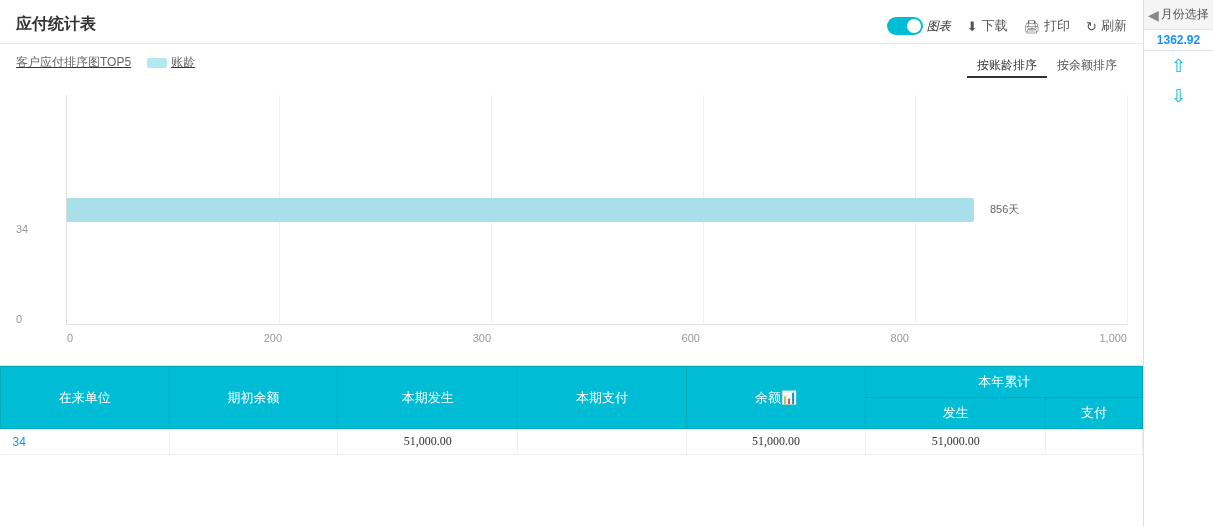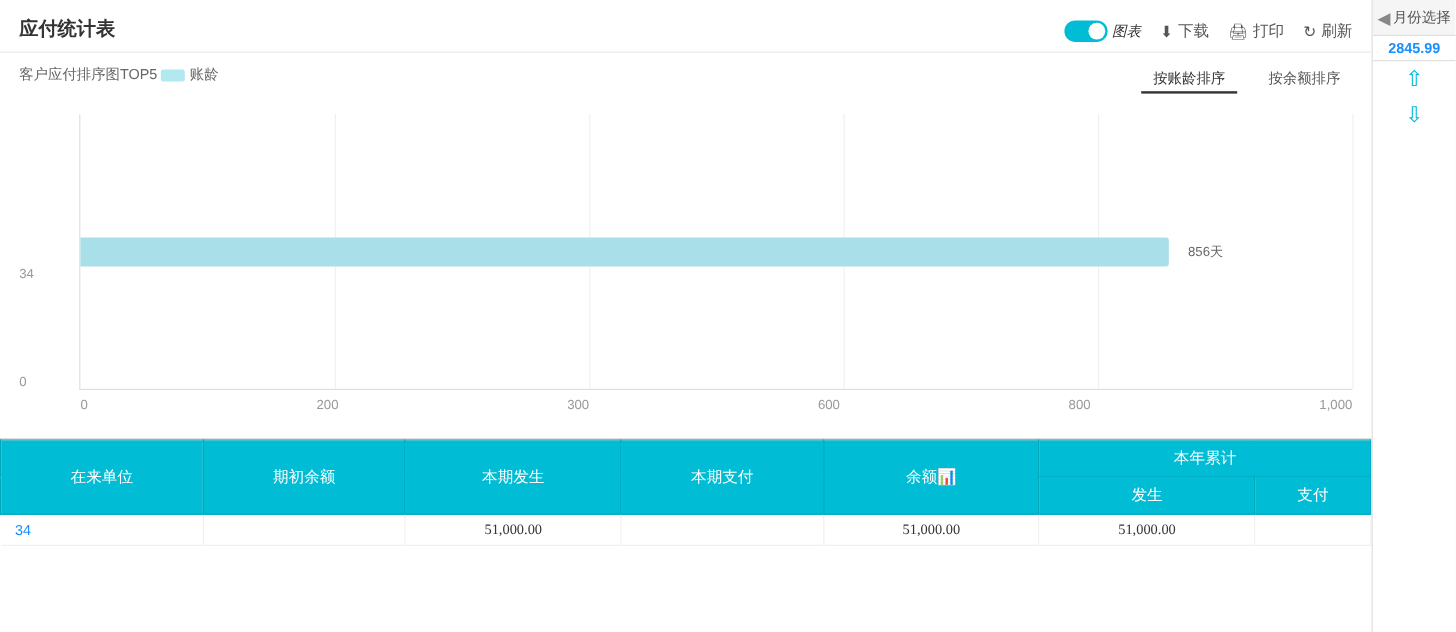--- a/index.html
+++ b/index.html
@@ -11,24 +11,24 @@
     .header { display: flex; align-items: flex-end; justify-content: space-between; padding: 8px 16px; background: #fff; border-bottom: 1px solid #e8e8e8; height: 44px; }
     .header-title { font-size: 16px; font-weight: bold; color: #333; }
     .header-actions { display: flex; align-items: center; gap: 16px; }
     .toggle-wrap { display: flex; align-items: center; gap: 4px; font-style: italic; }
     .toggle-switch { width: 36px; height: 18px; background: #00bcd4; border-radius: 9px; position: relative; cursor: pointer; }
     .toggle-switch::after { content: ''; position: absolute; width: 14px; height: 14px; background: #fff; border-radius: 50%; top: 2px; right: 2px; }
     .action-btn { display: flex; align-items: center; gap: 4px; cursor: pointer; color: #555; font-size: 13px; }
 
     
     .chart-section { background: #fff; padding: 10px 16px 0 16px; flex-shrink: 0; }
-    .chart-legend { display: flex; align-items: center; gap: 3px; margin-bottom: 8px; }
+    .chart-legend { display: flex; align-items: center; gap: 16px; margin-bottom: 8px; text-decoration: underline; }
     .legend-item { display: flex; align-items: center; gap: 4px; font-size: 12px; color: #666; }
     .legend-color { width: 20px; height: 10px; background: #b2e8f0; border-radius: 2px; }
-    .sort-btns { margin-left: auto; display: flex; gap: 16px; }
+    .sort-btns { margin-left: auto; display: flex; gap: 0; }
     .sort-btn { padding: 2px 10px; font-size: 12px; cursor: pointer; color: #555; border-bottom: 2px solid transparent; }
     .sort-btn.active { color: #333; border-bottom: 2px solid #333; }
 
     .chart-container { position: relative; height: 280px; display: flex; padding: 10px 0 40px 50px; }
     .chart-y-axis { position: absolute; left: 0; top: 10px; bottom: 40px; width: 50px; display: flex; flex-direction: column; justify-content: flex-end; }
     .y-label { font-size: 11px; color: #999; text-align: right; padding-right: 6px; position: absolute; }
     .chart-body { flex: 1; position: relative; border-left: 1px solid #e0e0e0; border-bottom: 1px solid #e0e0e0; }
     .chart-grid-line { position: absolute; bottom: 0; width: 1px; background: #f0f0f0; top: 0; }
     .chart-bar-area { position: absolute; top: 0; left: 0; right: 0; bottom: 0; }
     .chart-bar { position: absolute; height: 24px; background: #a8dfe8; border-radius: 0 2px 2px 0; display: flex; align-items: center; }
@@ -160,19 +160,19 @@
     </table>
   </div>
 
 </div>
 
 <div class="sidebar">
   <div class="sidebar-header">
     <span class="sidebar-header-arrow">◀</span>
     <span>月份选择</span>
   </div>
-  <div class="sidebar-year-label">2845.99</div>
+  <div class="sidebar-year-label">1362.92</div>
 
   <button class="sidebar-nav-btn">⇧</button>
 
 
   <button class="sidebar-nav-btn">⇩</button>
 </div>
 
 </body></html>

